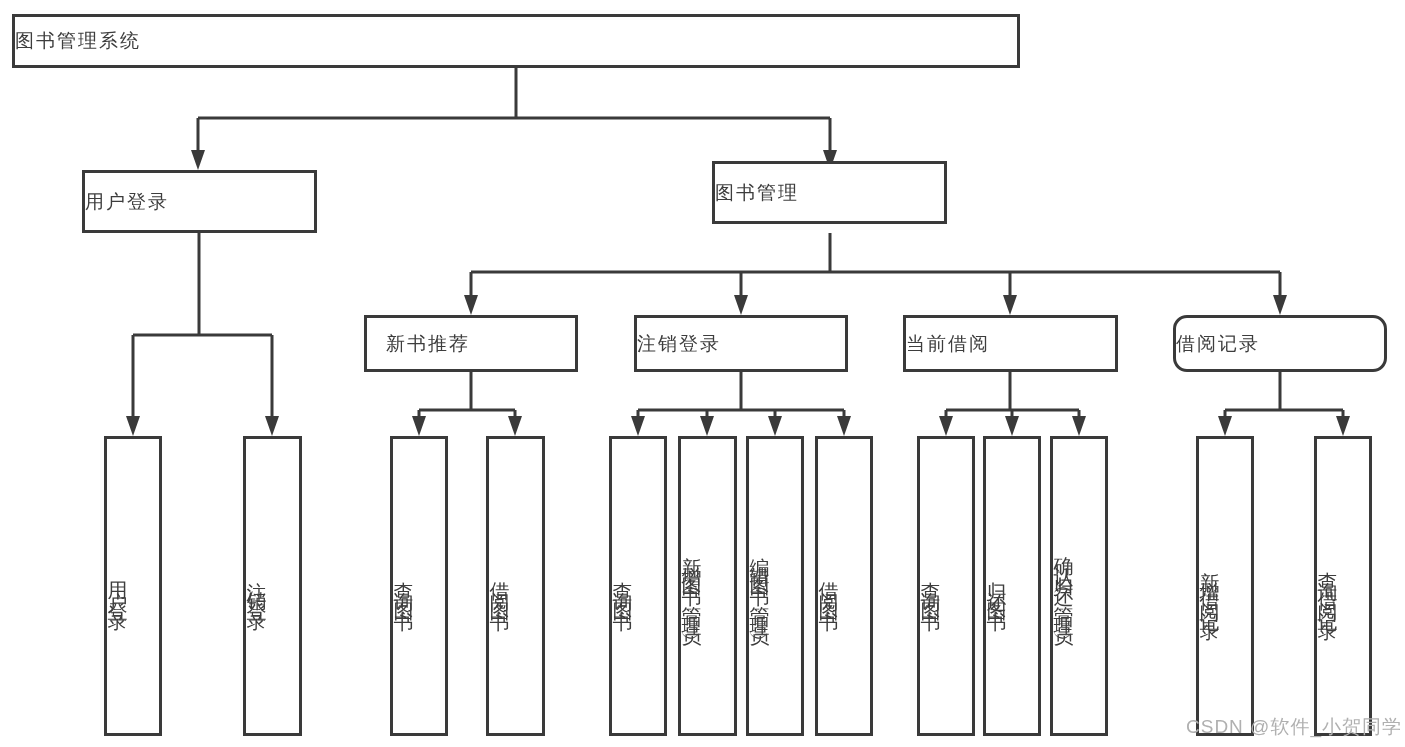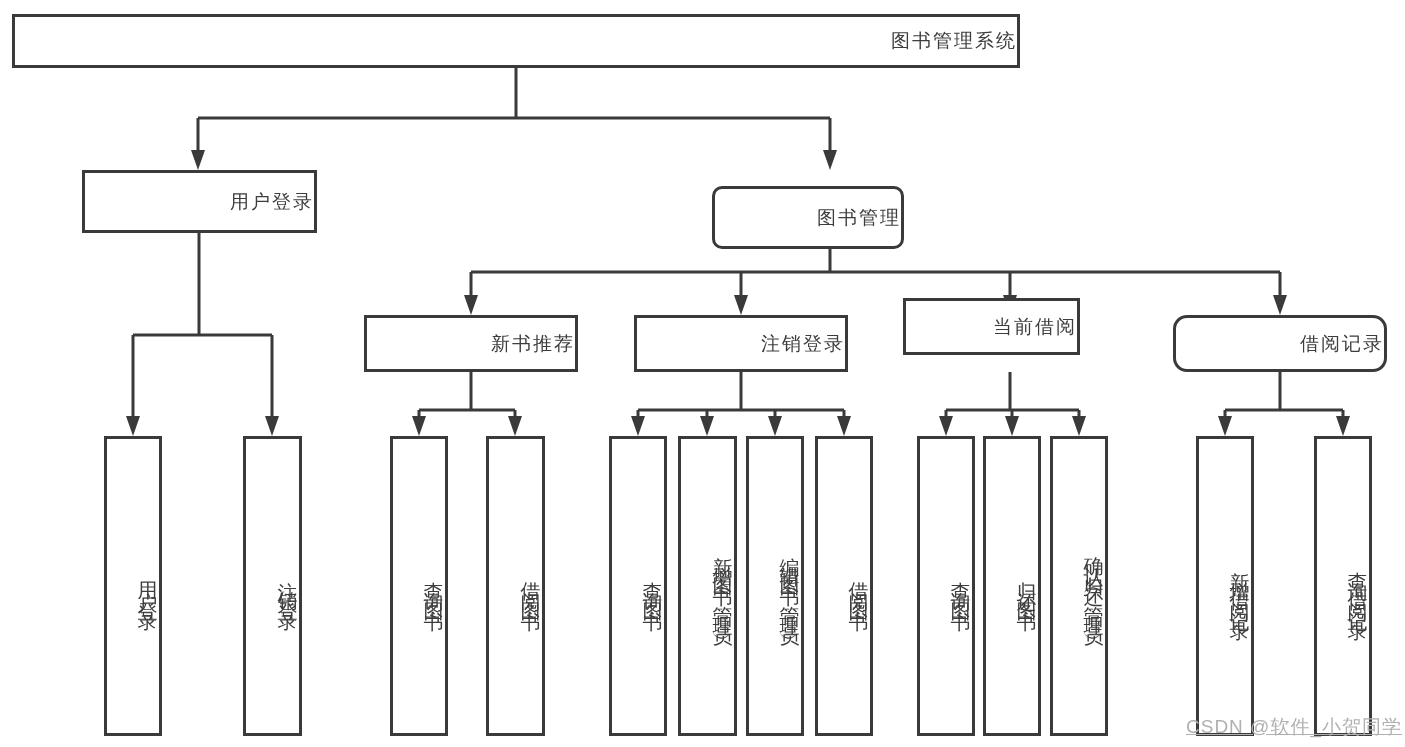--- a/index.html
+++ b/index.html
@@ -20,21 +20,21 @@
     left: 0;
     top: 0;
   }
   .node {
     position: absolute;
     box-sizing: border-box;
     border: 3px solid #3a3a3a;
     background: #ffffff;
     display: flex;
     align-items: center;
-    justify-content: flex-end;
+    justify-content: flex-start;
     color: #3d3d3d;
   }
   .hnode span {
     font-size: 19px;
     letter-spacing: 2px;
     white-space: nowrap;
   }
   .leaf span {
     writing-mode: vertical-rl;
     text-orientation: mixed;
@@ -43,21 +43,20 @@
     line-height: 1.1;
   }
   .watermark {
     position: absolute;
     left: 1186px;
     top: 714px;
     font-size: 19px;
     color: #b0b0b0;
     letter-spacing: 1px;
     white-space: nowrap;
-    text-decoration: underline;
   }
 </style>
 </head>
 <body>
 
 <div class="canvas">
 
   <svg class="connectors" width="1405" height="747" viewBox="0 0 1405 747" xmlns="http://www.w3.org/2000/svg">
     <g stroke="#3a3a3a" stroke-width="3" fill="none">
 
@@ -98,31 +97,31 @@
     </g>
   </svg>
 
   <div class="node hnode" style="left:12px; top:14px; width:1008px; height:54px;">
     <span>图书管理系统</span>
   </div>
 
   <div class="node hnode" style="left:82px; top:170px; width:235px; height:63px;">
     <span>用户登录</span>
   </div>
-  <div class="node hnode" style="left:712px; top:186px; width:192px; height:63px;border-radius:10px;">
+  <div class="node hnode" style="left:712px; top:161px; width:235px; height:63px;">
     <span>图书管理</span>
   </div>
 
   <div class="node hnode" style="left:364px; top:315px; width:214px; height:57px;padding-left:19px;">
     <span>新书推荐</span>
   </div>
   <div class="node hnode" style="left:634px; top:315px; width:214px; height:57px;">
     <span>注销登录</span>
   </div>
-  <div class="node hnode" style="left:903px; top:298px; width:177px; height:57px;">
+  <div class="node hnode" style="left:903px; top:315px; width:215px; height:57px;">
     <span>当前借阅</span>
   </div>
   <div class="node hnode" style="left:1173px; top:315px; width:214px; height:57px;border-radius:14px;">
     <span>借阅记录</span>
   </div>
 
   <div class="node leaf" style="left:104px; top:436px; width:58px; height:300px;">
     <span>用户登录</span>
   </div>
   <div class="node leaf" style="left:243px; top:436px; width:59px; height:300px;">

